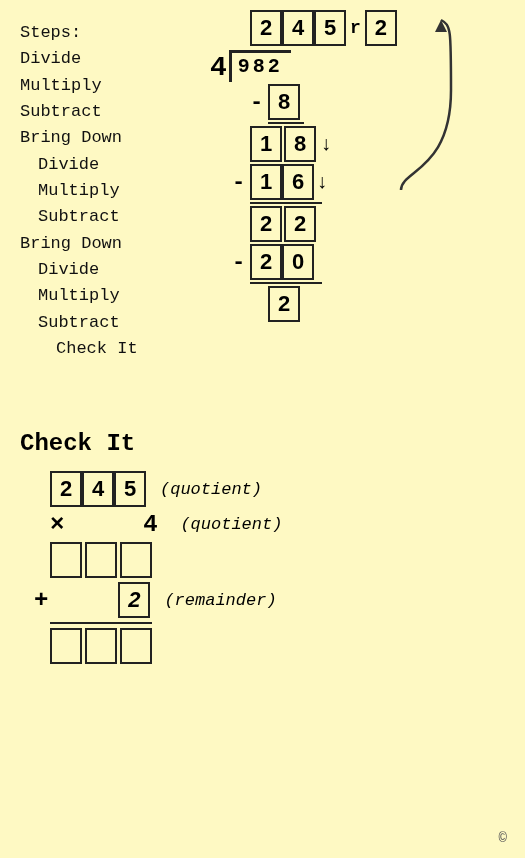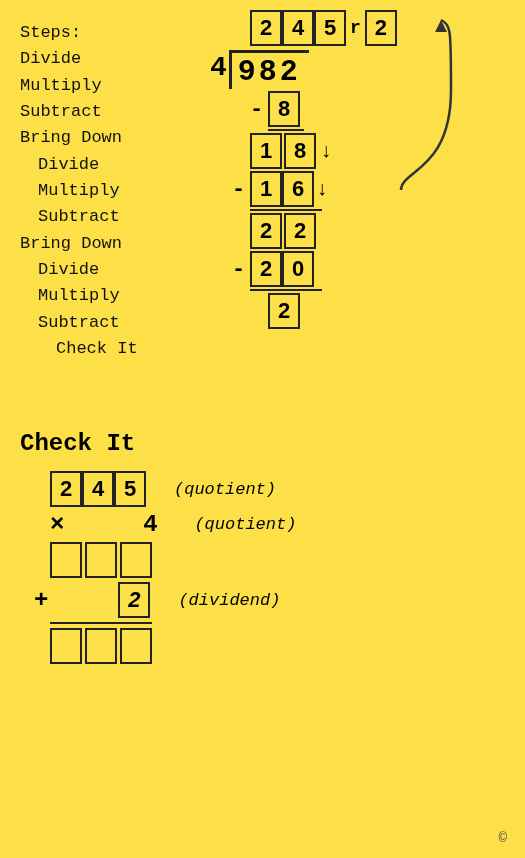--- a/index.html
+++ b/index.html
@@ -8,21 +8,21 @@
       min-height: 858px;
       background: #e8e0d0;
       font-family: 'Courier New', monospace;
       position: relative;
       overflow: hidden;
     }
 
     .page {
       width: 525px;
       min-height: 858px;
-      background: #fde047;
+      background: #fef9c3;
       position: relative;
       padding: 20px 20px 20px 20px;
     }
 
     
     .steps-col {
       position: absolute;
       left: 20px;
       top: 20px;
       font-size: 17px;
@@ -60,41 +60,41 @@
       font-weight: bold;
     }
 
     .divisor {
       font-size: 26px;
       font-weight: bold;
       margin-right: 2px;
     }
 
     .dividend-text {
-      font-size: 30px;
+      font-size: 20px;
       font-weight: bold;
       letter-spacing: 3px;
     }
 
     
     .check-section {
       position: absolute;
       left: 20px;
       top: 430px;
     }
 
     .check-title {
       font-size: 24px;
       font-weight: bold;
       margin-bottom: 14px;
     }
 
     .label-text {
       font-size: 17px;
-      margin-left: 28px;
+      margin-left: 14px;
       font-style: italic;
     }
 
     .empty-box {
       width: 32px;
       height: 36px;
       border: 2.5px solid #222;
       background: transparent;
     }
 
@@ -220,21 +220,21 @@
         <div class="empty-box"></div>
         <div class="empty-box"></div>
       </div>
     </div>
 
     <div style="display:flex; align-items:center; margin-left:14px; margin-bottom:4px;">
       <span style="font-size:24px; font-weight:bold; margin-right:6px;">+</span>
       <div style="width:32px;"></div>
       <div style="width:32px;"></div>
       <div class="box" style="font-style:italic;">2</div>
-      <span class="label-text">(dividend)</span>
+      <span class="label-text">(remainder)</span>
     </div>
 
     <div style="border-bottom:2.5px solid #222; width:102px; margin:4px 0 4px 30px;"></div>
 
     <div style="display:flex; align-items:center; margin-left:30px;">
       <div style="display:flex; gap:3px;">
         <div class="empty-box"></div>
         <div class="empty-box"></div>
         <div class="empty-box"></div>
       </div>

